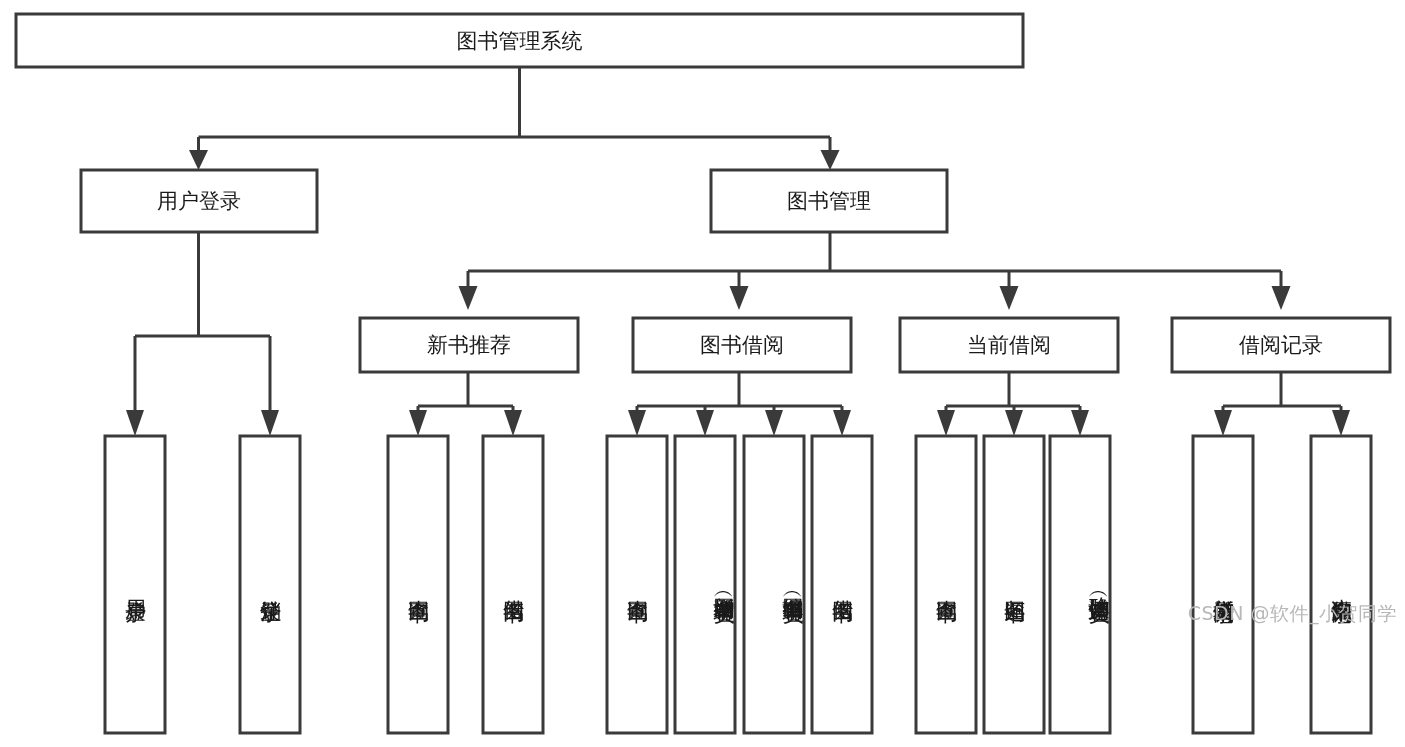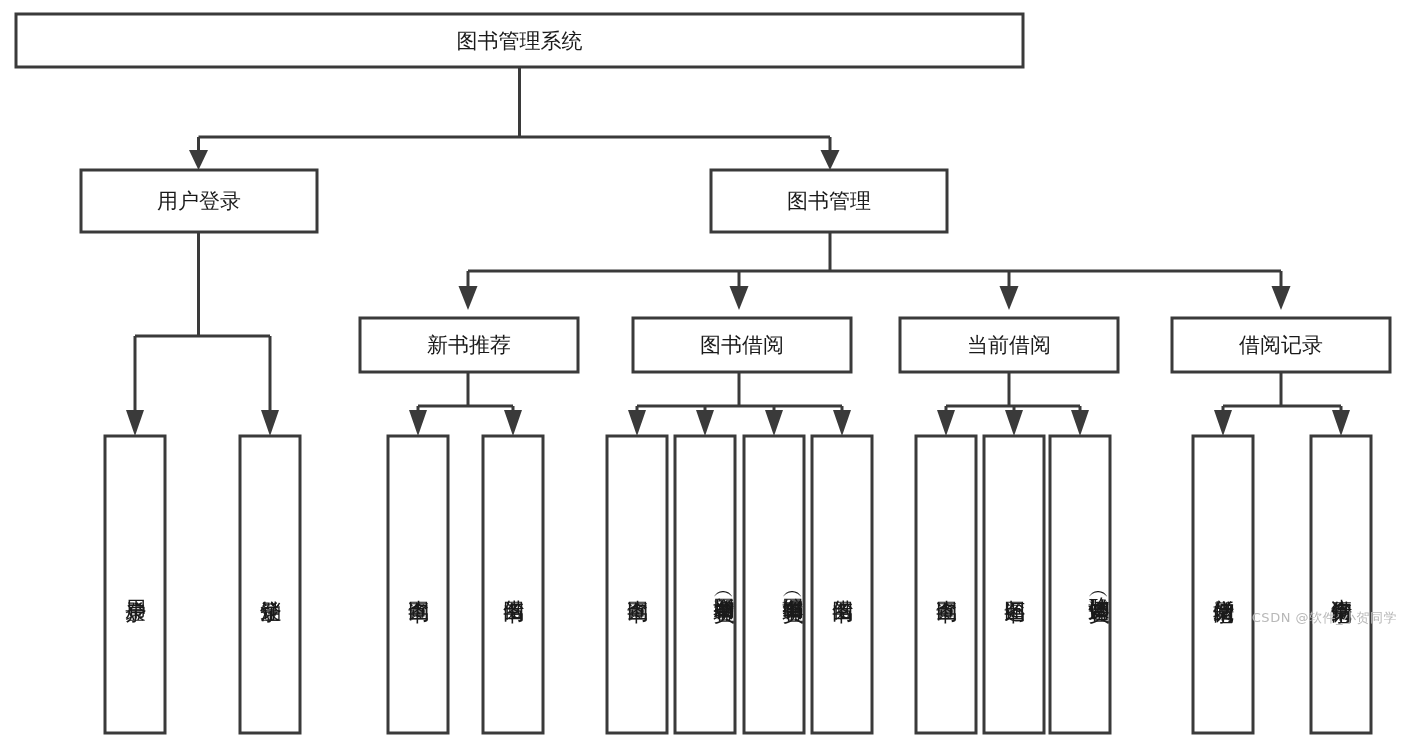--- a/index.html
+++ b/index.html
@@ -62,21 +62,21 @@
     align-items: center;
     justify-content: center;
     white-space: nowrap;
     user-select: none;
   }
   .watermark {
     position: absolute;
     right: 8px;
     bottom: 6px;
     font-family: "DejaVu Sans", "Liberation Sans", sans-serif;
-    font-size: 13px;
+    font-size: 19px;
     color: #b8b8b8;
     white-space: nowrap;
     letter-spacing: 0.5px;
   }
 </style>
 </head>
 <body>
 
 <div id="diagram-root">
 

